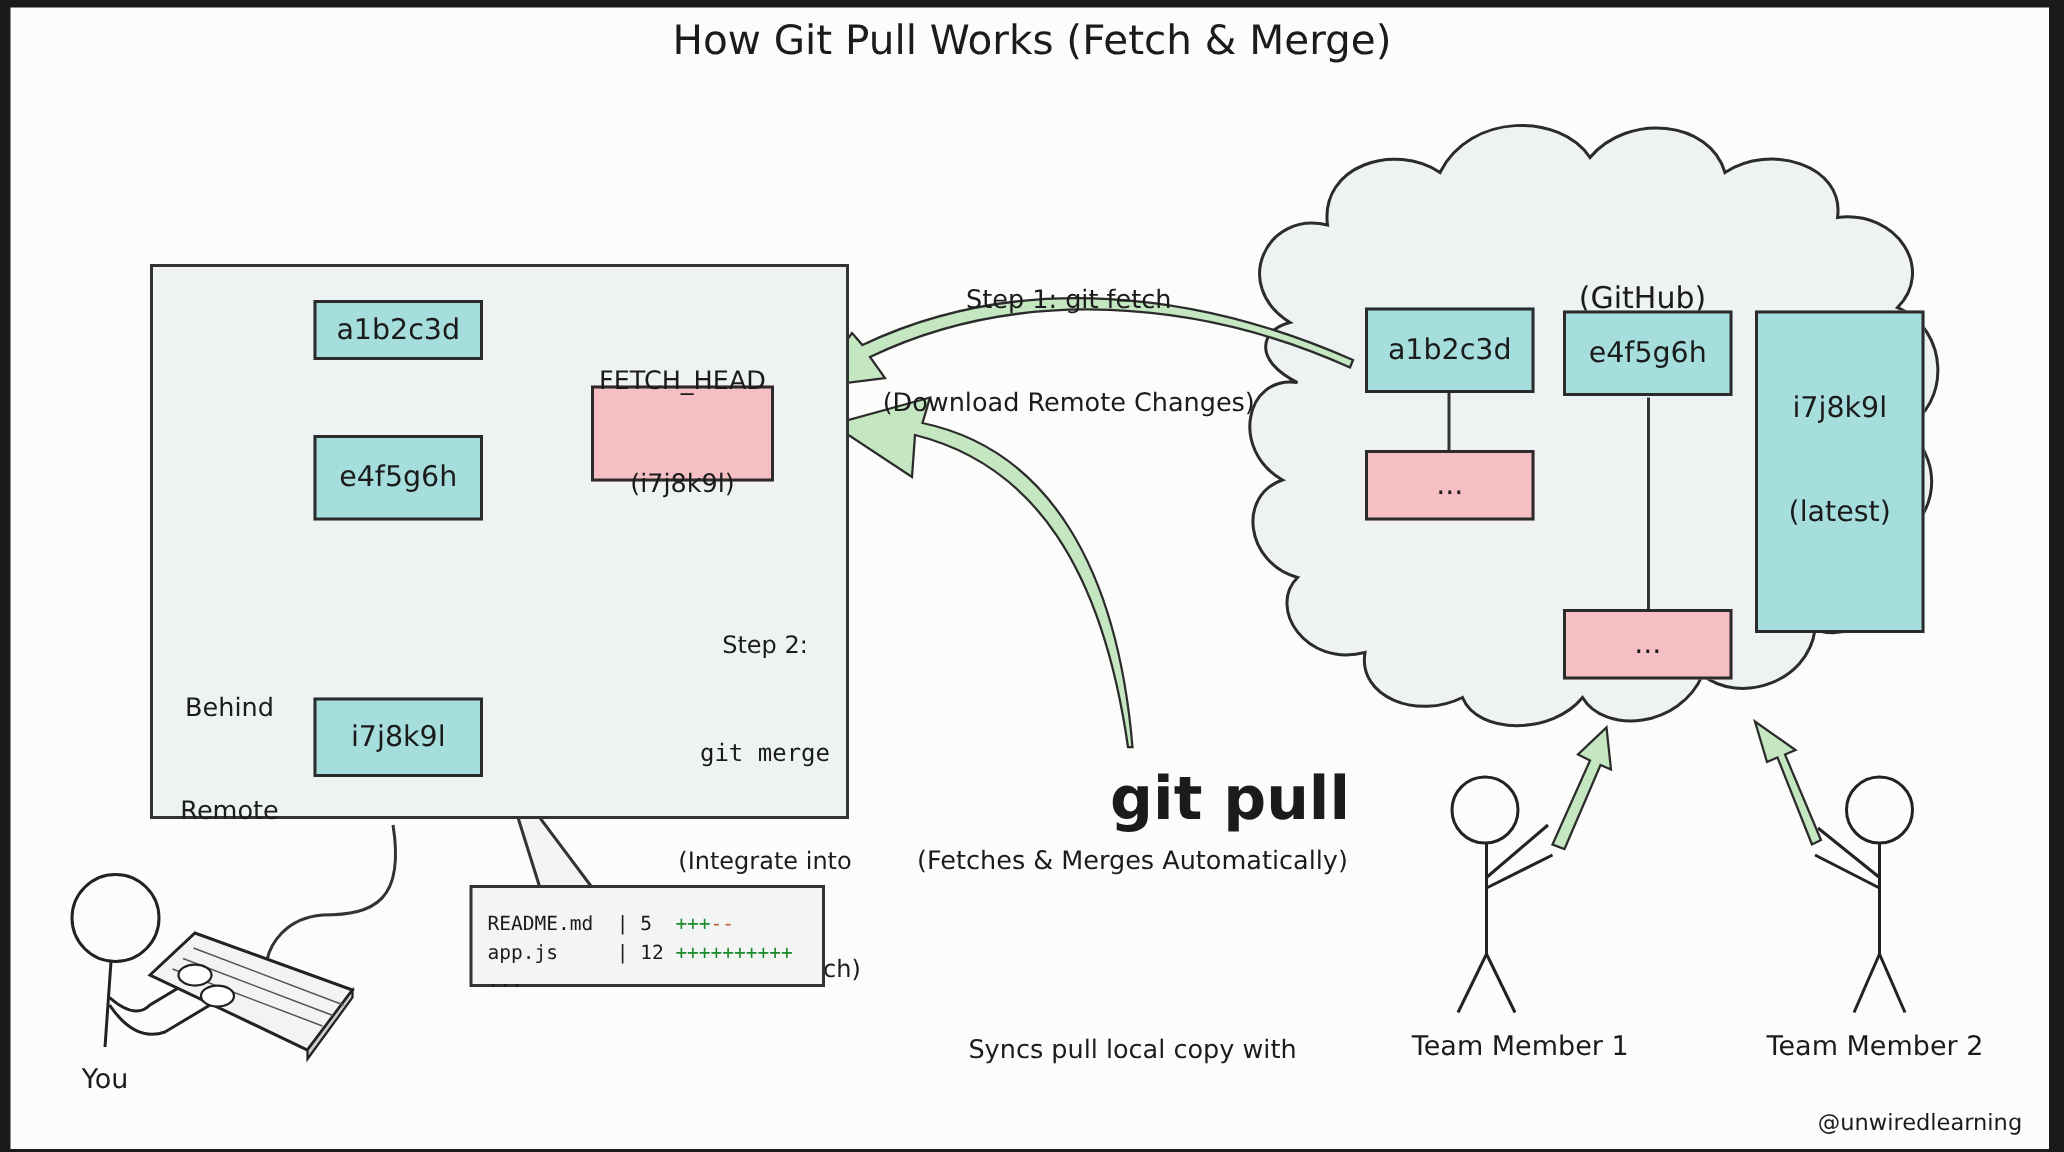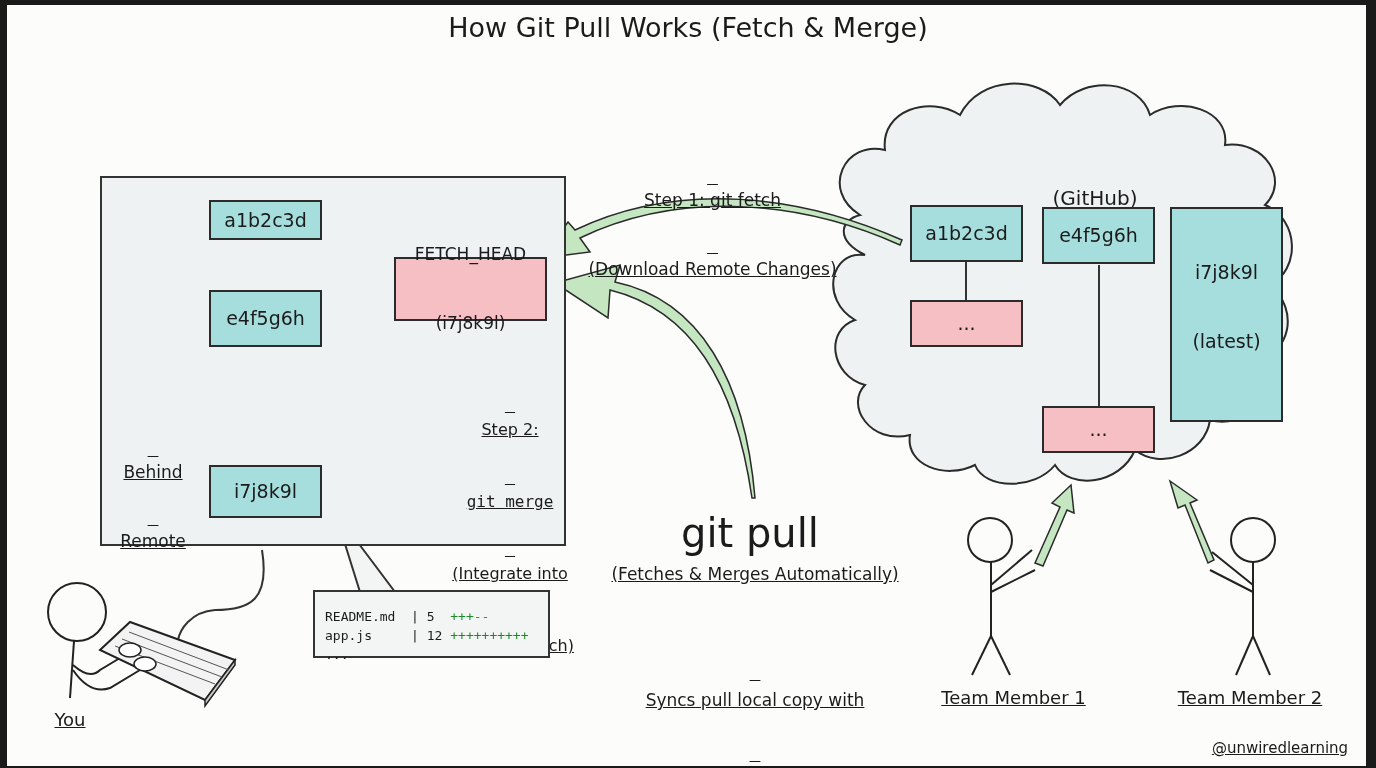--- a/index.html
+++ b/index.html
@@ -11,21 +11,21 @@
     position: relative;
   }
   #canvas {
     position: absolute; left: 7px; top: 5px; width: 1359px; height: 761px;
     background: #fcfcfb;
     overflow: hidden;
   }
   .txt { position: absolute; white-space: pre; text-align: center; }
   .title { left: 0; width: 1376px; top: 12px; font-size: 27px; }
   .section { font-size: 21px; line-height: 30px; }
-  .note { font-size: 16px; line-height: 23px; text-decoration: underline; }
+  .note { font-size: 16px; line-height: 23px; }
   .mono { font-family: "DejaVu Sans Mono", monospace; }
   .commit {
     position: absolute; box-sizing: border-box;
     background: #a6dedd; border: 2px solid #2b2b2b;
     display: flex; align-items: center; justify-content: center;
     text-align: center; font-size: 19px; line-height: 23px; white-space: pre;
   }
   .commit.pink { background: #f5bfc4; }
   .commit.tall { align-items: flex-start; padding-top: 6px; }
   .localbox {
@@ -35,21 +35,21 @@
   .diff {
     position: absolute; left: 313px; top: 590px; width: 237px; height: 68px;
     background: #f3f4f4; border: 2px solid #333; box-sizing: border-box;
     font-family: "DejaVu Sans Mono", monospace; font-size: 13px; line-height: 19px;
     padding: 15px 0 0 10px;
   }
   .diff .row { white-space: pre; }
   .plus { color: #1c8a2a; }
   .minus { color: #c0562a; }
   svg { position: absolute; left: 0; top: 0; }
-  .pull { font-size: 40px; font-weight: normal; }
+  .pull { font-size: 40px; font-weight: bold; text-align: right; }
 </style>
 </head>
 <body>
 
 <div id="canvas"></div>
 
 <svg width="1376" height="768" viewBox="0 0 1376 768">
 
   <path d="M 860 215 C 820 190, 845 140, 885 150 C 880 110, 930 95, 960 115 C 980 75, 1040 75, 1060 105 C 1085 75, 1140 80, 1150 115 C 1180 95, 1230 110, 1225 145 C 1265 140, 1290 180, 1265 205 C 1300 220, 1300 270, 1270 285 C 1300 310, 1290 355, 1255 360 C 1275 395, 1245 430, 1210 420 C 1205 455, 1160 470, 1135 450 C 1120 485, 1070 490, 1055 465 C 1035 490, 985 490, 975 465 C 945 480, 905 465, 910 435 C 870 445, 845 405, 865 385 C 830 375, 825 330, 855 320 C 820 300, 830 250, 865 255 C 835 240, 840 220, 860 215 Z" fill="#eef2f3" stroke="#2b2b2b" stroke-width="2"></path>
 
@@ -116,21 +116,21 @@
 
 <div class="txt section" style="left:181px; width:300px; top:112px;">
   <div>Local Repository</div>
   <div>(Your Machine)</div>
 </div>
 <div class="localbox"></div>
 
 <div class="commit" style="left:209px; top:200px; width:113px; height:40px;">a1b2c3d</div>
 <div class="commit" style="left:209px; top:290px; width:113px; height:57px;">e4f5g6h</div>
 <div class="commit" style="left:209px; top:465px; width:113px; height:53px;">i7j8k9l</div>
-<div class="commit pink" style="left:394px; top:257px; width:153px; height:64px; font-size:17px;">
+<div class="commit pink" style="left:394px; top:257px; width:122px; height:64px; font-size:17px;">
   <div>
     <div>FETCH_HEAD</div>
     <div>(i7j8k9l)</div>
   </div>
 </div>
 
 <div class="txt note" style="left:108px; width:90px; top:415px; font-size:17px;">
   <div>Behind</div>
   <div>Remote</div>
 </div>

